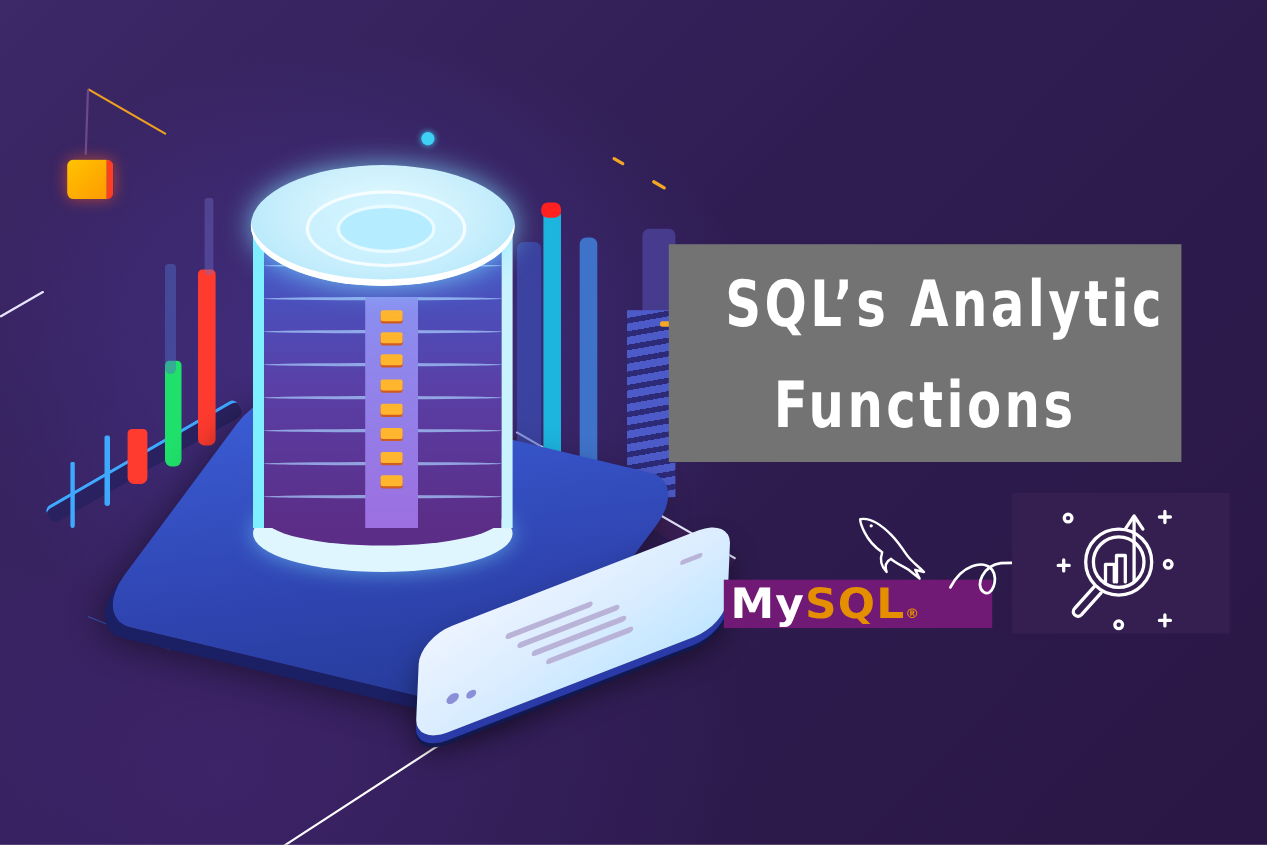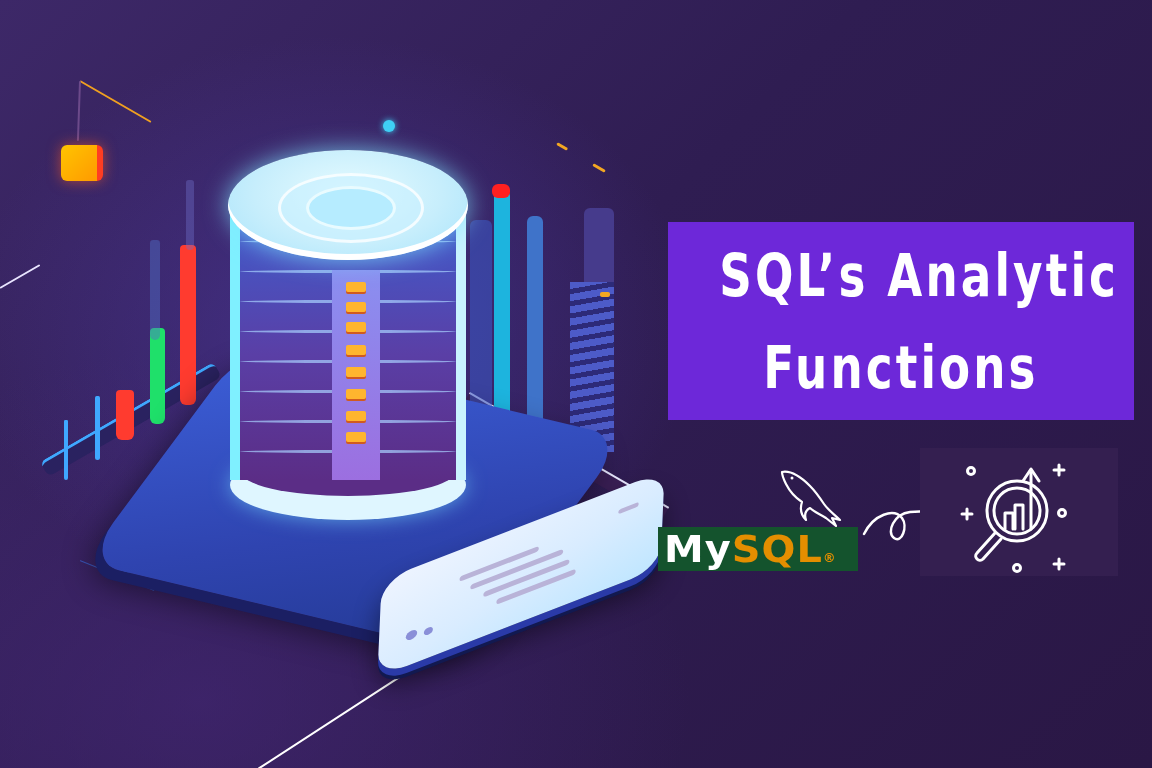--- a/index.html
+++ b/index.html
@@ -11,39 +11,40 @@
         linear-gradient(135deg, #3d2868 0%, #2f1d52 45%, #2a1745 100%);
       font-family: "Liberation Sans", sans-serif;
     }
     .abs { position: absolute; }
 
     
     .line { position: absolute; height: 2px; transform-origin: 0 50%; border-radius: 2px; }
 
     
     .title-panel {
-      position: absolute; left: 668px; top: 222px; width: 466px; height: 198px;
-      background: #6d28d9;
+      position: absolute; left: 608px; top: 222px; width: 466px; height: 198px;
+      background: #737373;
     }
     .title-line {
       position: absolute; left: 0; width: 100%; text-align: center;
       color: #ffffff; font-family: "DejaVu Sans", sans-serif; font-weight: bold;
       letter-spacing: 4px; transform: scaleX(0.78); transform-origin: 50% 50%;
       white-space: nowrap;
     }
     .title-line.l1 { top: 20px; font-size: 58px; }
     .title-line.l2 { top: 112px; font-size: 58px; }
 
     .logos-panel {
       position: absolute; left: 920px; top: 448px; width: 198px; height: 128px;
       background: #341f50;
     }
     .mysql-wrap {
       position: absolute; left: 658px; top: 527px; height: 44px; width: 200px;
-      background: #14532d;
+      background: #701a75;
+      padding-left: 44px;
     }
     .mysql-text {
       position: absolute; left: 6px; top: 0px; font-size: 38px; font-weight: bold;
       letter-spacing: 1px; font-family: "DejaVu Sans", sans-serif;
       transform: scaleX(1.05); transform-origin: 0 50%;
     }
     .mysql-my { color: #ffffff; }
     .mysql-sql { color: #e48e00; }
     .mysql-reg { color: #e48e00; font-size: 12px; vertical-align: baseline; }
 

